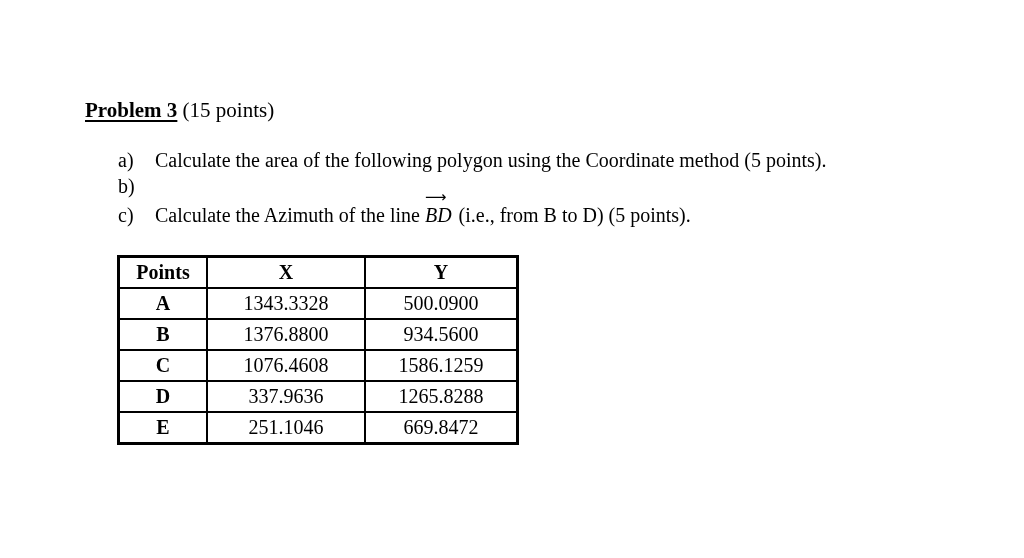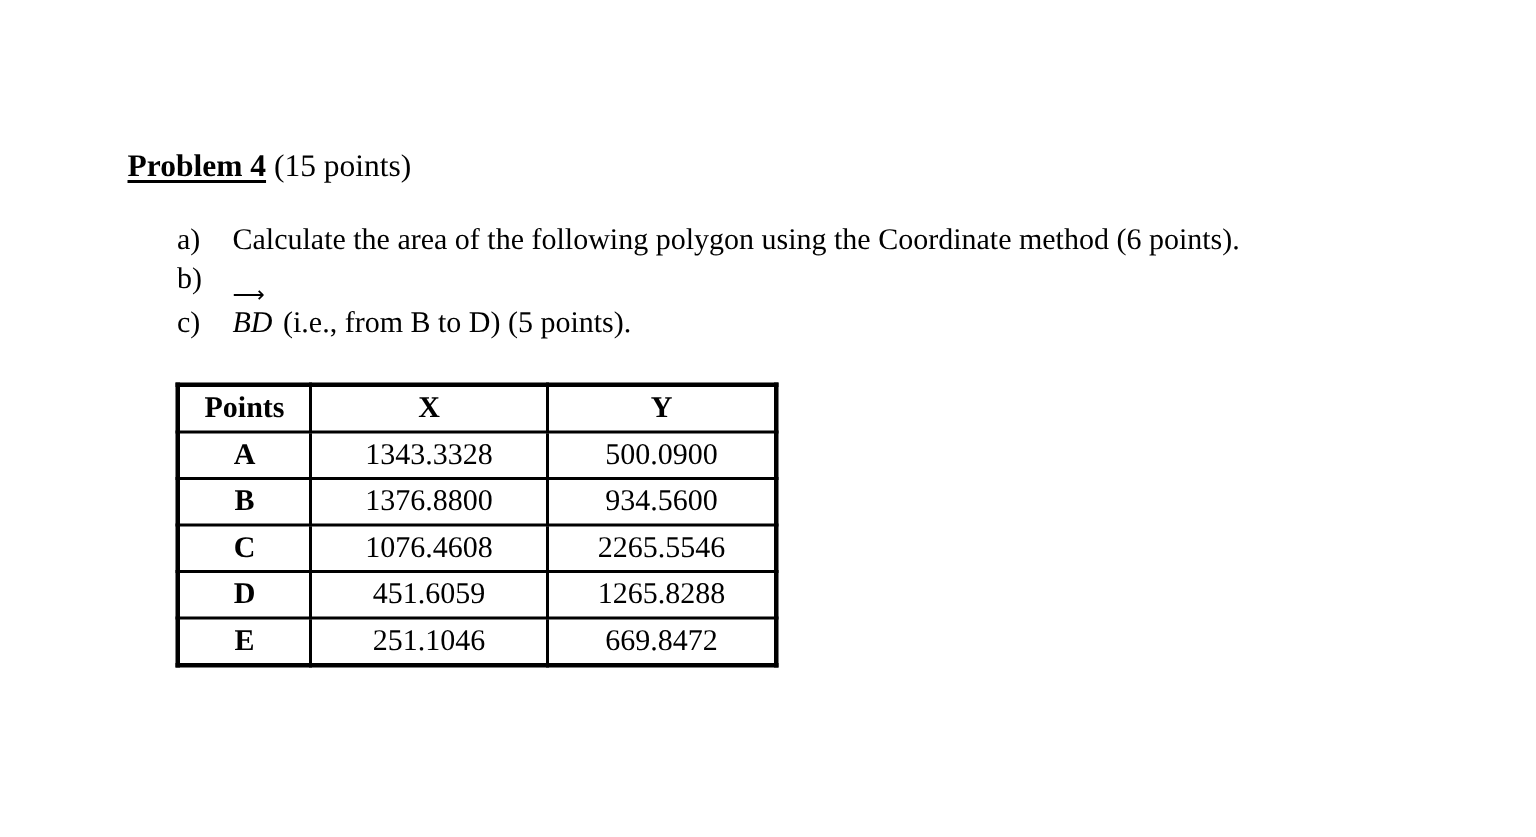--- a/index.html
+++ b/index.html
@@ -88,33 +88,33 @@
   .col-x { width: 156px; }
   .col-y { width: 150px; }
   .coords th { font-weight: bold; }
   .pt { font-weight: bold; }
 </style>
 </head>
 <body>
 
 <div>
 
-  <h1 class="title"><span class="title-main">Problem 4</span><span class="title-points"> (15 points)</span></h1>
+  <h1 class="title"><span class="title-main">Problem 3</span><span class="title-points"> (15 points)</span></h1>
 
   <ol class="questions">
     <li class="q">
       <span class="q-label">a)</span>
-      <span class="q-text">Calculate the area of the following polygon using the Coordinate method (6 points).</span>
+      <span class="q-text">Calculate the area of the following polygon using the Coordinate method (5 points).</span>
     </li>
     <li class="q">
       <span class="q-label">b)</span>
     </li>
     <li class="q q-c">
       <span class="q-label">c)</span>
-      <span class="q-text"><span class="vec"><span class="vec-arrow">⟶</span><span class="vec-letters">BD</span></span><span> (i.e., from B to D) (5 points).</span></span>
+      <span class="q-text"><span>Calculate the Azimuth of the line </span><span class="vec"><span class="vec-arrow">⟶</span><span class="vec-letters">BD</span></span><span> (i.e., from B to D) (5 points).</span></span>
     </li>
   </ol>
 
   <table class="coords">
     <thead>
       <tr>
         <th class="col-points">Points</th>
         <th class="col-x">X</th>
         <th class="col-y">Y</th>
       </tr>
@@ -126,25 +126,25 @@
         <td>500.0900</td>
       </tr>
       <tr>
         <td class="pt">B</td>
         <td>1376.8800</td>
         <td>934.5600</td>
       </tr>
       <tr>
         <td class="pt">C</td>
         <td>1076.4608</td>
-        <td>2265.5546</td>
+        <td>1586.1259</td>
       </tr>
       <tr>
         <td class="pt">D</td>
-        <td>451.6059</td>
+        <td>337.9636</td>
         <td>1265.8288</td>
       </tr>
       <tr>
         <td class="pt">E</td>
         <td>251.1046</td>
         <td>669.8472</td>
       </tr>
     </tbody>
   </table>
 

